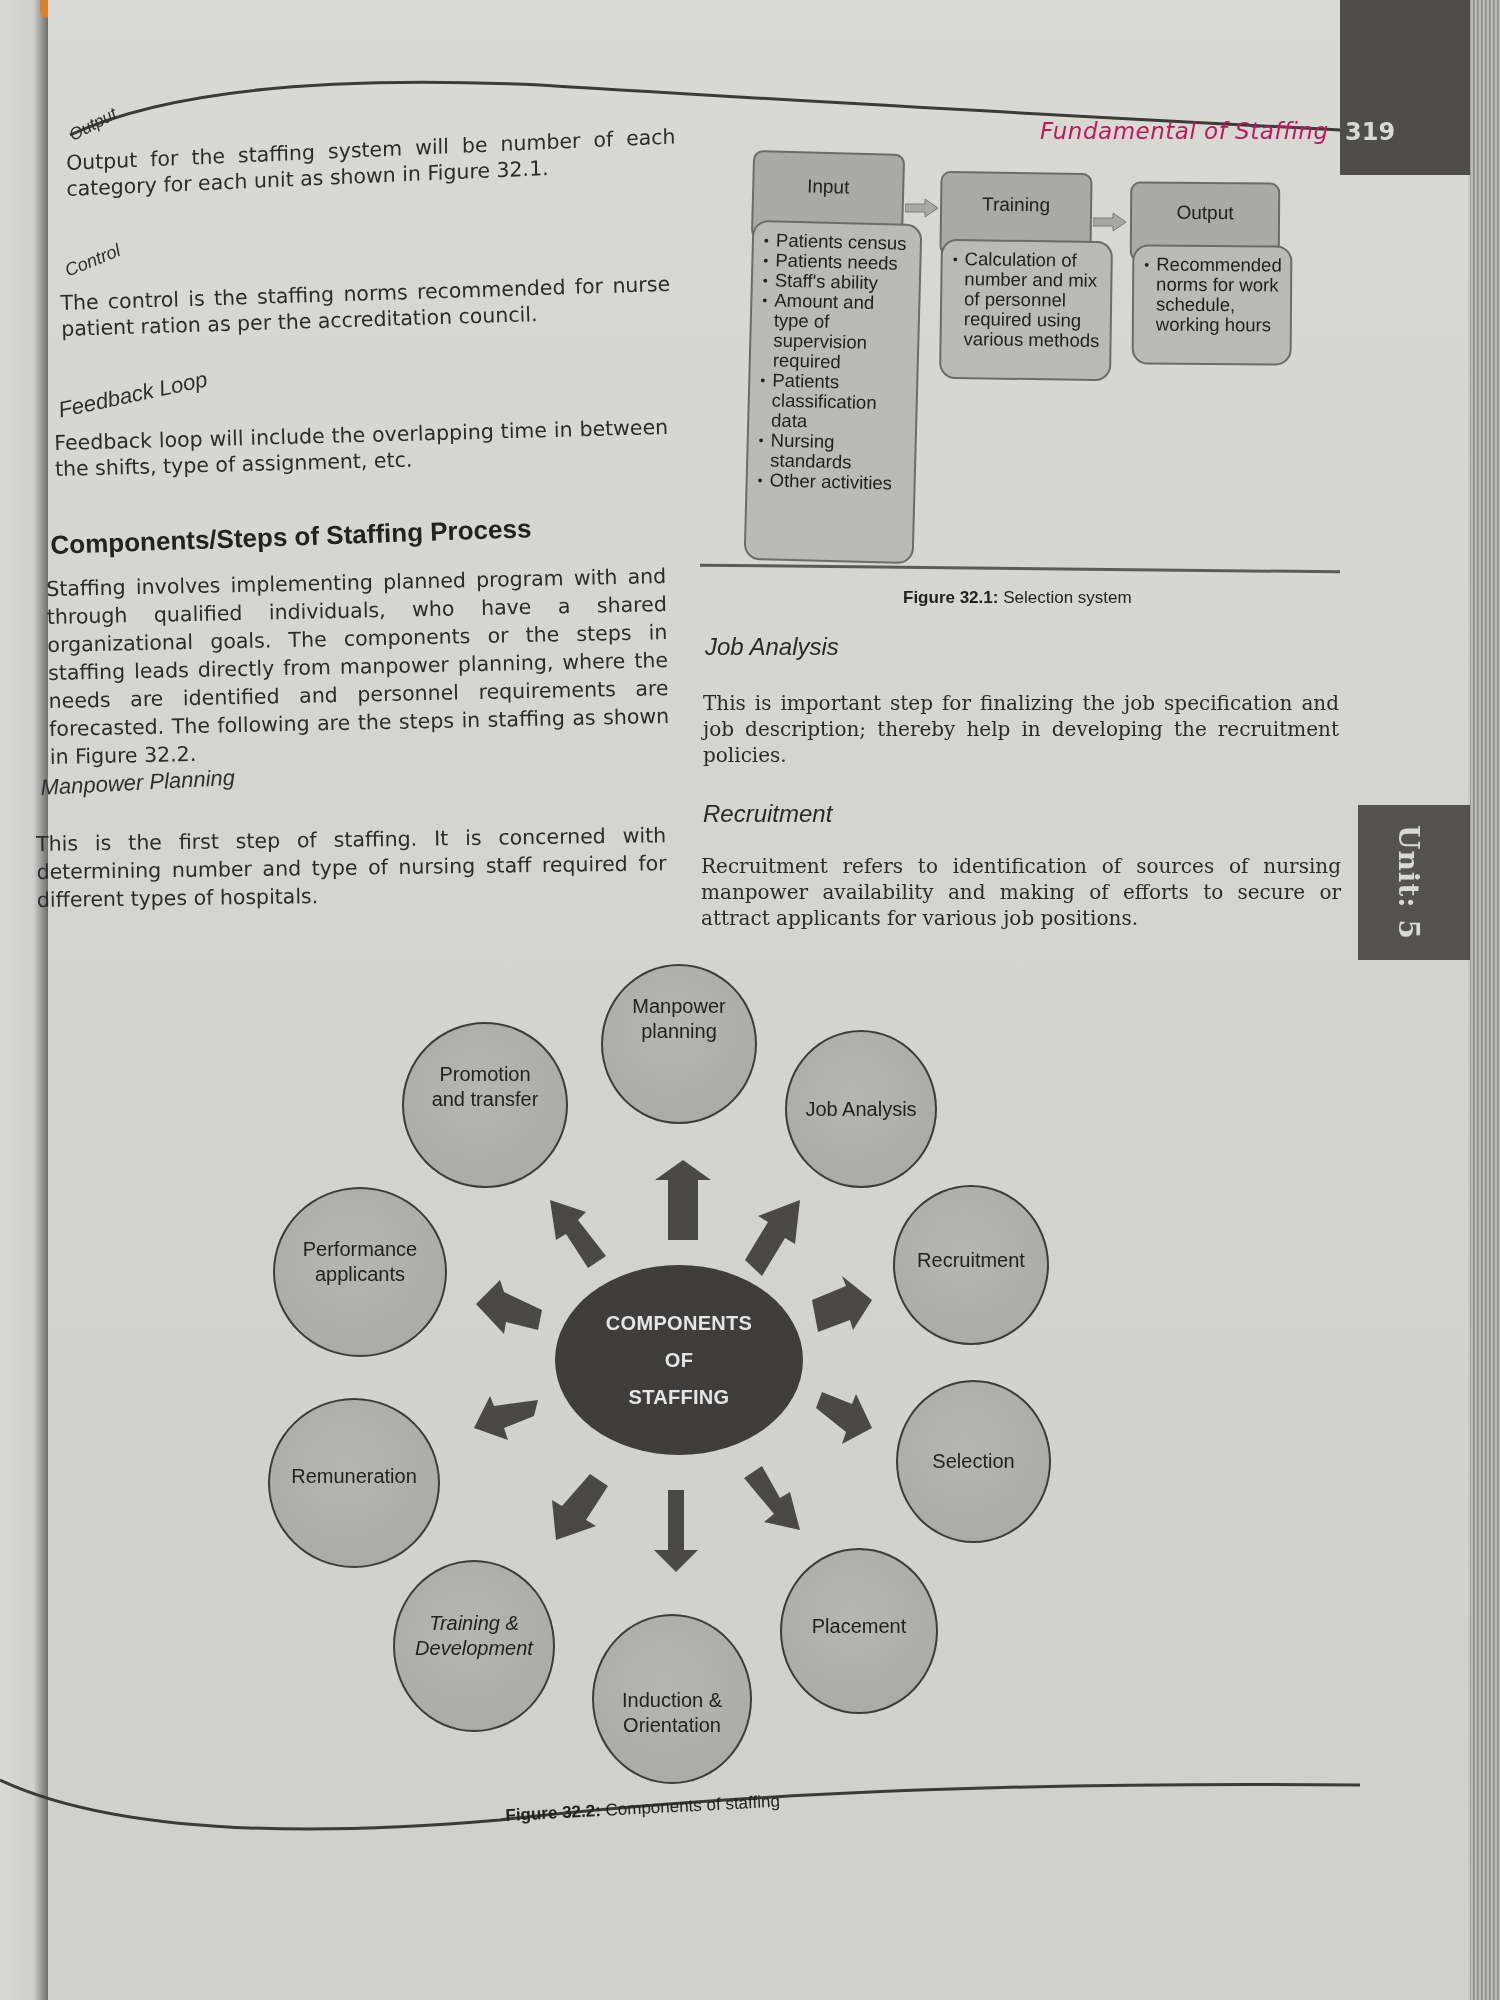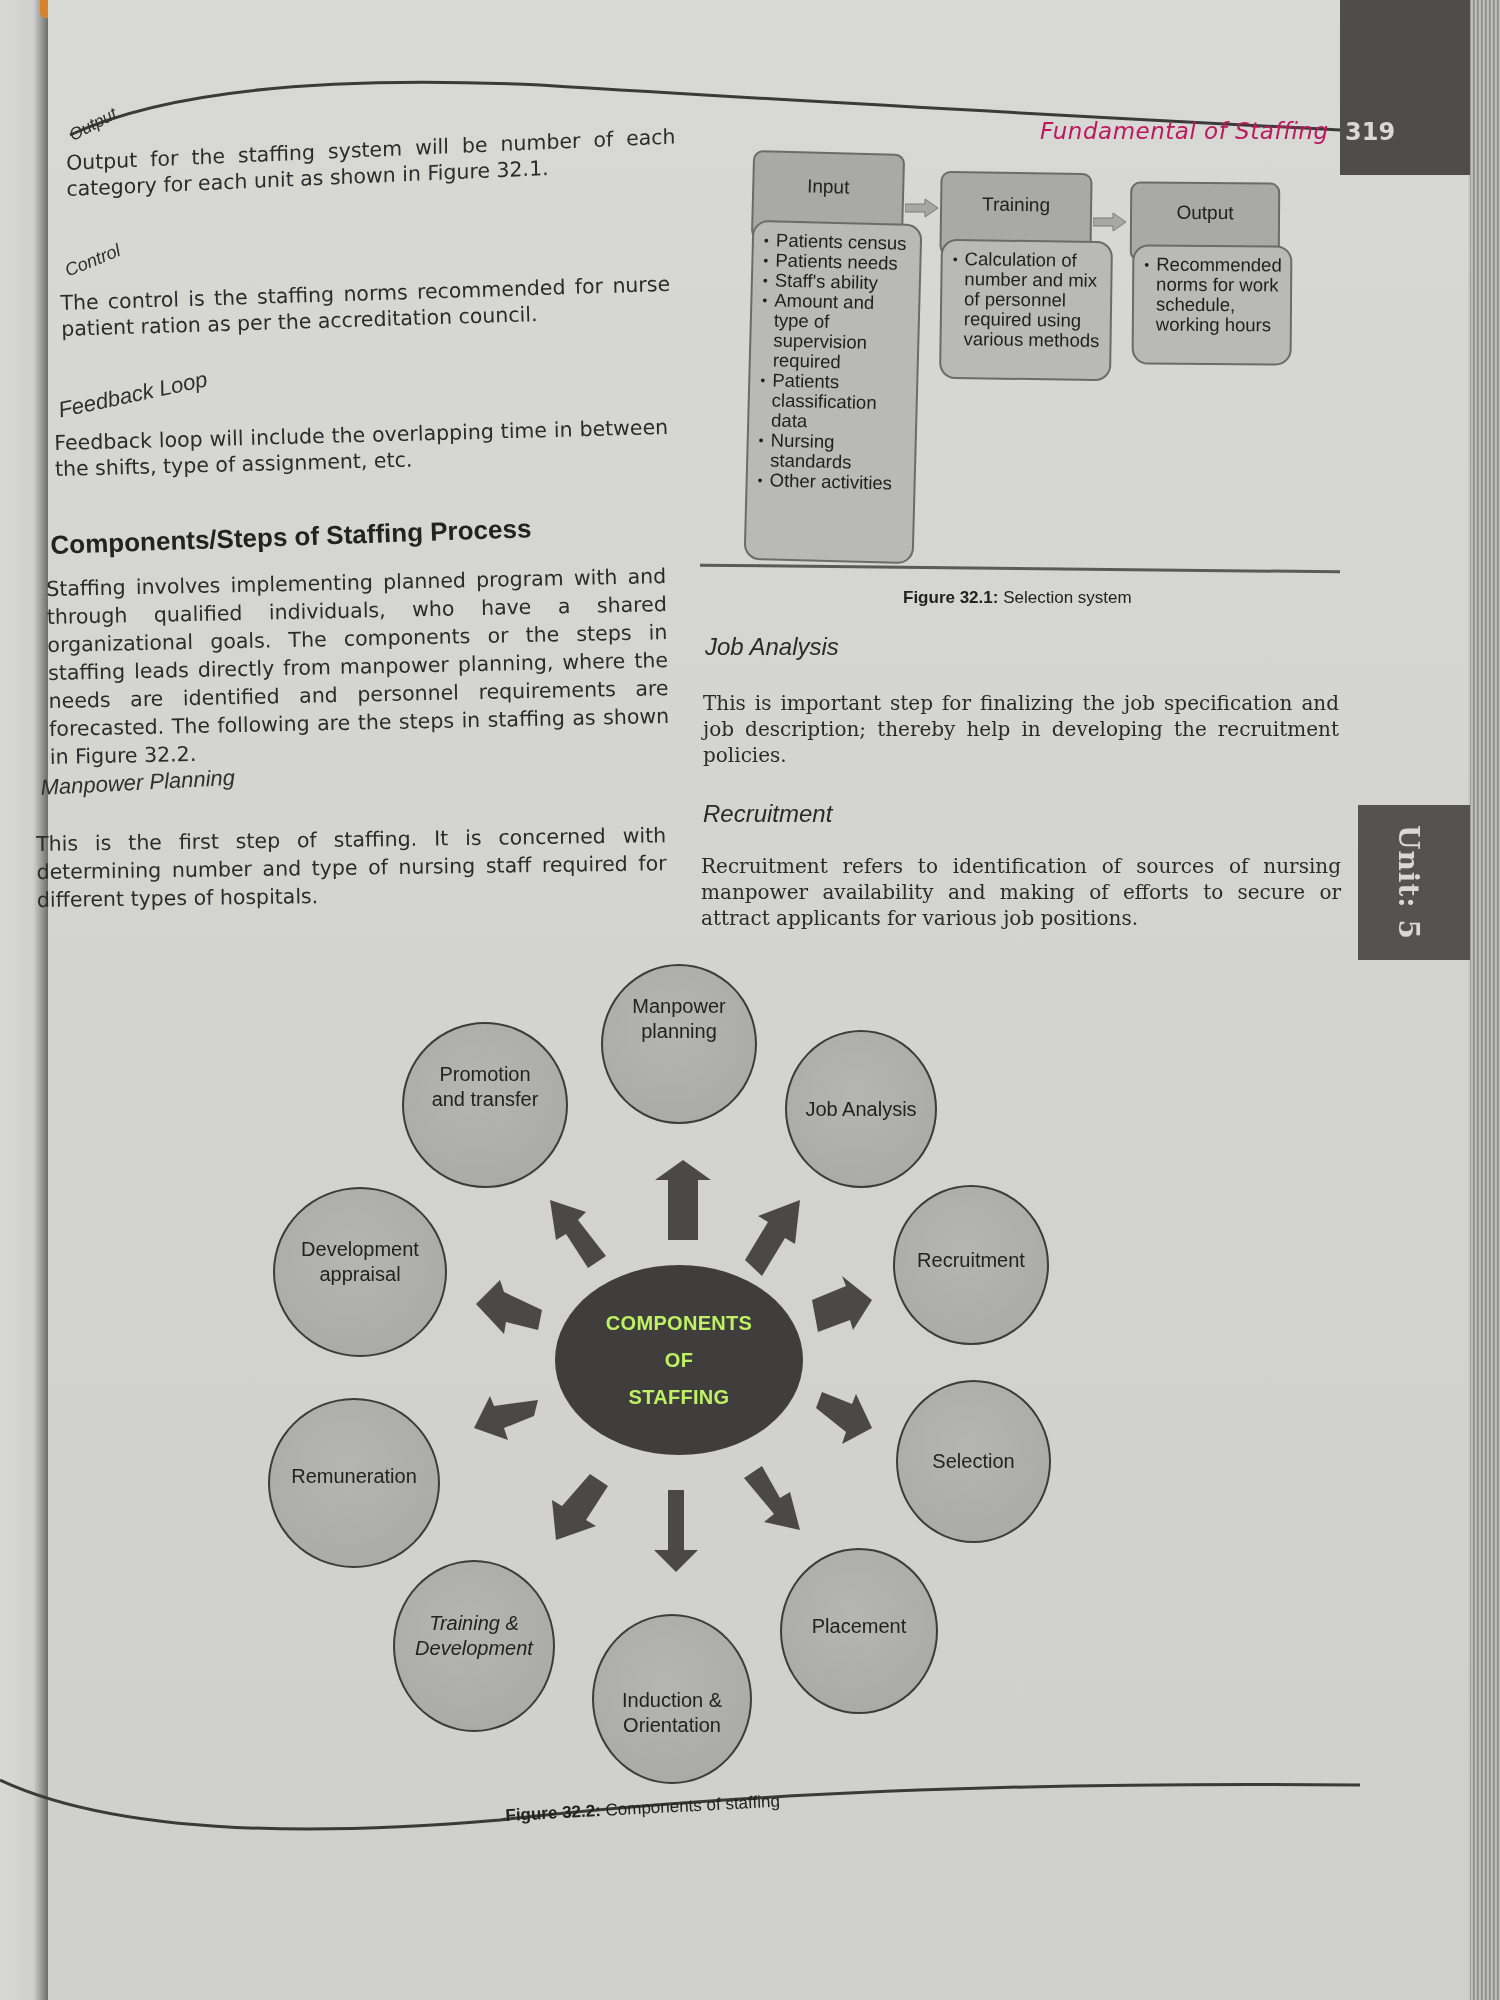--- a/index.html
+++ b/index.html
@@ -106,21 +106,21 @@
       background: radial-gradient(circle at 45% 40%, #b5b5b2 0%, #a7a7a4 100%);
       border: 2px solid #3c3c3a;
       display: flex; align-items: center; justify-content: center; text-align: center;
       font-family: "Liberation Sans", sans-serif; font-size: 20px; line-height: 25px; color: #222;
     }
     .center-circle {
       position: absolute; left: 555px; top: 1265px; width: 248px; height: 190px;
       border-radius: 50%; background: #3f3e3c;
       display: flex; flex-direction: column; align-items: center; justify-content: center;
       font-family: "Liberation Sans", sans-serif; font-weight: bold; font-size: 20px;
-      color: #bef264; line-height: 37px; letter-spacing: 0.3px;
+      color: #e5e5e5; line-height: 37px; letter-spacing: 0.3px;
     }
     .bottom-curve { position: absolute; left: 0; top: 1760px; }
   </style>
 </head>
 <body>
 
 <div class="book-edge-left"></div>
 <div class="orange-tab"></div>
 
 <div class="page"></div>
@@ -260,21 +260,21 @@
   <div class="comp-circle" style="left:592px; top:1614px; width:160px; height:170px;">
     <span style="width:120px;margin-top:27px;">Induction &amp; Orientation</span>
   </div>
   <div class="comp-circle" style="left:393px; top:1560px; width:162px; height:172px; padding-bottom:20px;font-style:italic;">
     <span style="width:140px;">Training &amp; Development</span>
   </div>
   <div class="comp-circle" style="left:268px; top:1398px; width:172px; height:170px; padding-bottom:14px;">
     <span>Remuneration</span>
   </div>
   <div class="comp-circle" style="left:273px; top:1187px; width:174px; height:170px; padding-bottom:20px;">
-    <span style="width:150px;">Development appraisal</span>
+    <span style="width:150px;">Performance applicants</span>
   </div>
   <div class="comp-circle" style="left:402px; top:1022px; width:166px; height:166px; padding-bottom:36px;">
     <span style="width:130px;">Promotion and transfer</span>
   </div>
 
   <svg class="bottom-curve" width="1400" height="90">
     <path d="M 0 20 Q 150 90 500 60 Q 850 20 1360 25" stroke="#3a3a38" stroke-width="3" fill="none"></path>
   </svg>
   <div class="caption" style="left:505px; top:1806px; transform:rotate(-3deg); transform-origin:left top;">
     <b>Figure 32.2:</b>

